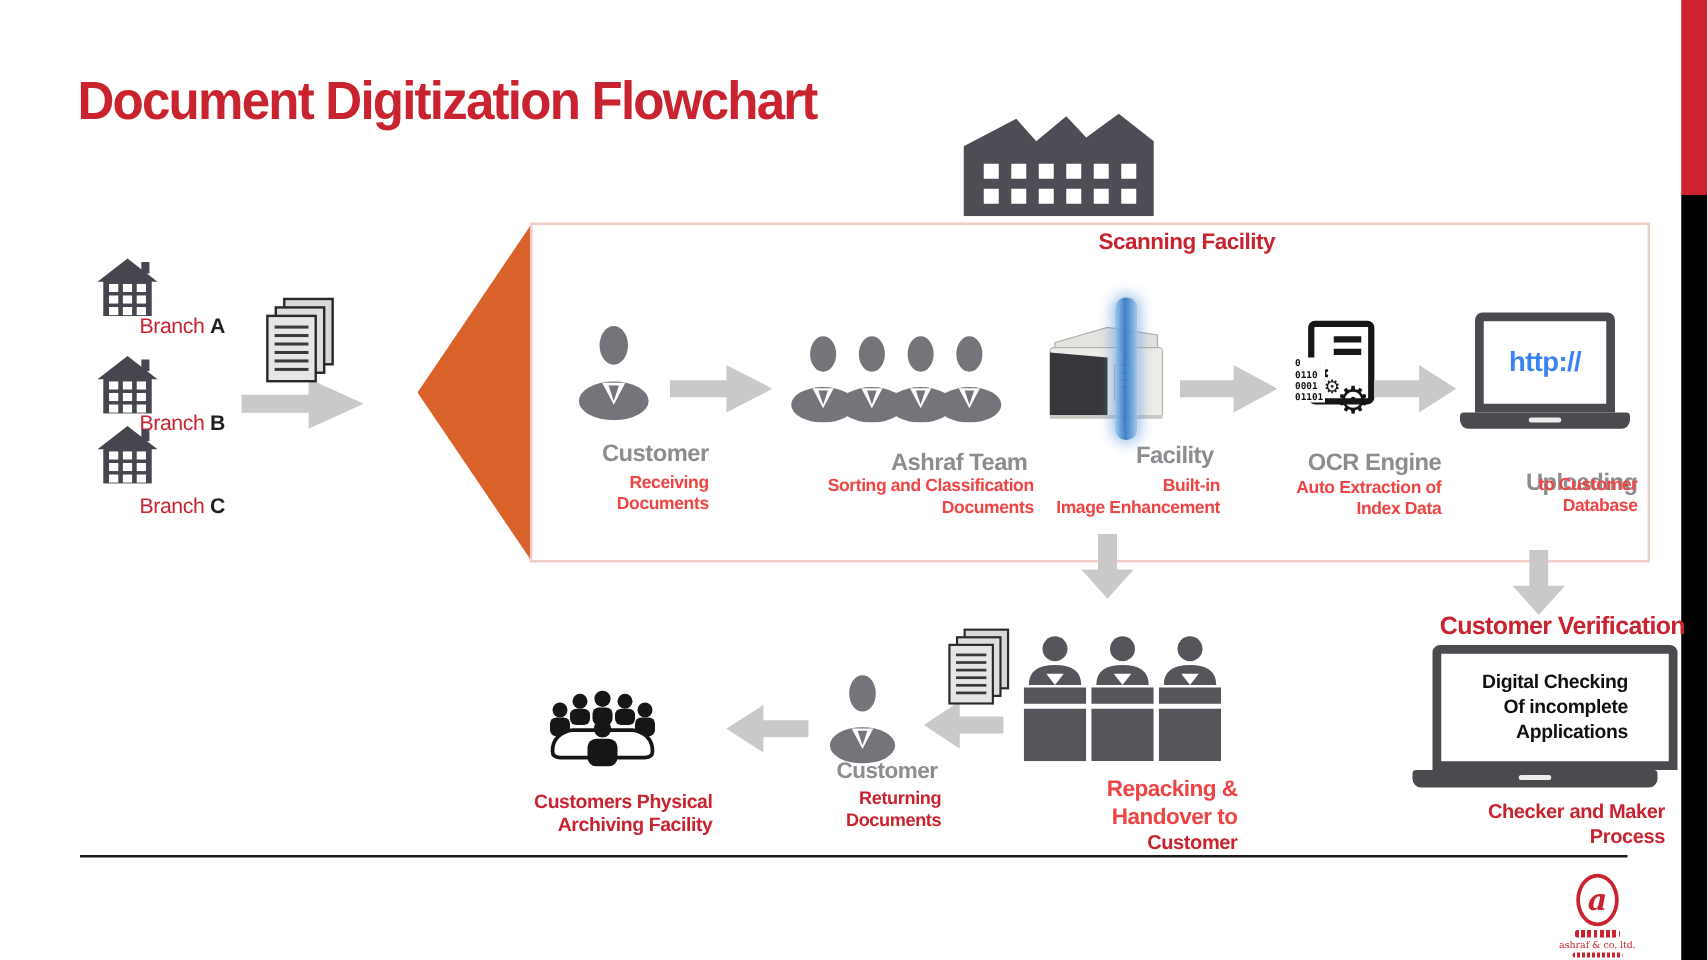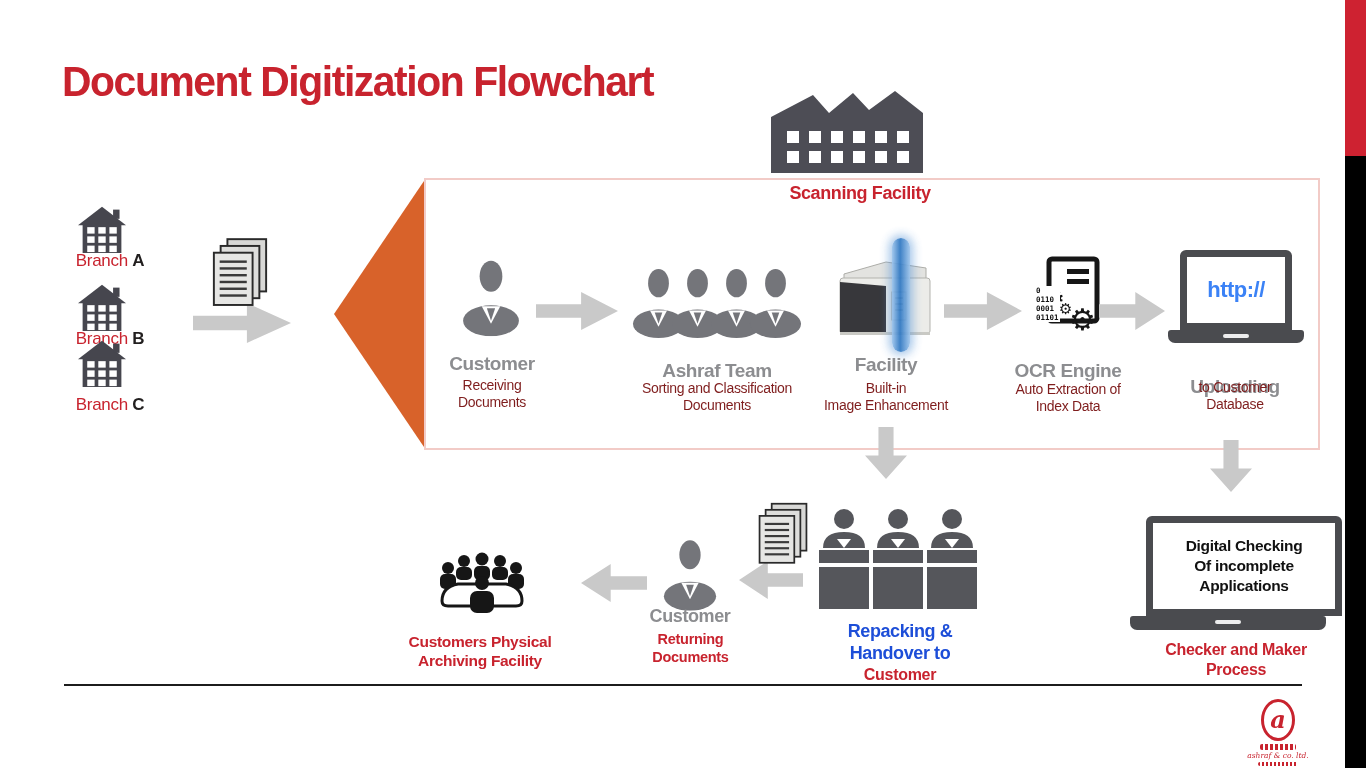--- a/index.html
+++ b/index.html
@@ -1,73 +1,73 @@
 <!DOCTYPE html>
 <html><head>
 <meta charset="utf-8">
 <style>
   html,body { margin:0; padding:0; background:#fff; }
   .slide { position:relative; width:1366px; height:768px; overflow:hidden; background:#fff;
            font-family:"Liberation Sans",sans-serif; }
   .abs { position:absolute; }
-  .center { text-align:center; }
+  .center { text-align:right; }
   .pre { white-space:pre-line; }
 
   .title { font-size:43px; font-weight:bold; color:#C8232E; letter-spacing:-1.5px;
            transform:scaleX(.95); transform-origin:left center; white-space:nowrap; }
 
   .branch-label { font-size:17px; letter-spacing:-.3px; white-space:nowrap; }
   .branch-label .bname { color:#C8232E; }
   .branch-label .bletter { color:#221F1F; font-weight:bold; }
 
   .facility-box { border:2px solid #F2CBC7; background:#fff; box-sizing:border-box; }
   .facility-label { font-size:18px; font-weight:bold; color:#C8232E; letter-spacing:-.4px; }
 
   .orange-tri { background:#D8622A; clip-path:polygon(100% 0,0 50%,100% 100%); }
 
   .stage-title { font-size:19px; font-weight:bold; color:#8C8D90; letter-spacing:-.4px; }
-  .stage-sub   { font-size:14px; font-weight:normal; color:#7f1d1d; line-height:1.22; letter-spacing:-.3px; }
+  .stage-sub   { font-size:14px; font-weight:bold; color:#ef4444; line-height:1.22; letter-spacing:-.3px; }
 
   .arrow-r { background:#C9C9C9; clip-path:polygon(0 32%,55% 32%,55% 0,100% 50%,55% 100%,55% 68%,0 68%); }
   .arrow-l { background:#C9C9C9; clip-path:polygon(100% 32%,45% 32%,45% 0,0 50%,45% 100%,45% 68%,100% 68%); }
   .arrow-d { background:#C9C9C9; clip-path:polygon(32% 0,68% 0,68% 55%,100% 55%,50% 100%,0 55%,32% 55%); }
 
   .laptop-screen { border:7px solid #4A4B4F; border-radius:6px 6px 0 0; background:#fff;
                    display:flex; align-items:center; justify-content:center; box-sizing:border-box; }
   .laptop-base { background:#4A4B4F; border-radius:3px 3px 7px 7px; }
   .laptop-base::after { content:""; display:block; margin:4px auto 0; width:26px; height:4px;
                         background:#fff; border-radius:2px; opacity:.9; }
   .http-text { font-size:22px; font-weight:bold; color:#3b82f6; letter-spacing:-.5px; }
   .screen2-text { font-size:15.5px; font-weight:bold; color:#111; line-height:1.3; letter-spacing:-.3px; }
 
   .verif-heading { font-size:20px; font-weight:bold; color:#C8232E; letter-spacing:-.5px; white-space:nowrap; }
   .verif-caption { font-size:16px; font-weight:bold; color:#C8232E; line-height:1.25; letter-spacing:-.3px; }
   .archiving-label { font-size:15.5px; font-weight:bold; color:#C8232E; line-height:1.25; letter-spacing:-.3px; }
-  .repack-title { font-size:18px; font-weight:bold; color:#1d4ed8; line-height:1.2; letter-spacing:-.4px; }
+  .repack-title { font-size:18px; font-weight:bold; color:#ef4444; line-height:1.2; letter-spacing:-.4px; }
   .repack-sub { font-size:16px; font-weight:bold; color:#C8232E; letter-spacing:-.3px; }
   .return-title { font-size:18px; font-weight:bold; color:#8C8D90; letter-spacing:-.4px; }
   .return-sub { font-size:14.5px; font-weight:bold; color:#C8232E; line-height:1.25; letter-spacing:-.3px; }
 
   .scan-bar { border-radius:9px; background:linear-gradient(to right,#9CC4EC,#2E77C2 45%,#9CC4EC);
               box-shadow:0 0 10px 3px rgba(90,150,215,.6); opacity:.92; }
 
   .ocr-binary { font-family:"DejaVu Sans Mono",monospace; font-size:7.5px; font-weight:bold;
                 color:#111; line-height:1.2; background:#fff; padding:0 1px; }
 
   .hr-line { background:#1C1C1C; }
   .edge-red { background:#CE2231; }
   .edge-black { background:#000; }
 
   .logo-mark { width:34px; height:42px; border:3px solid #C8232E; border-radius:50%;
                display:flex; align-items:center; justify-content:center; margin:0 auto; box-sizing:border-box; }
   .logo-a { font-family:"DejaVu Serif",serif; font-style:italic; font-weight:bold; font-size:24px;
             color:#C8232E; line-height:1; }
   .logo-bar { height:6px; margin:3px auto 1px; width:36px;
               background:repeating-linear-gradient(90deg,#C8232E 0 3px,transparent 3px 5px); border-radius:2px; }
-  .logo-name { font-family:"DejaVu Serif",serif; font-style:italic; font-size:7.5px; color:#C8232E;
+  .logo-name { font-family:"DejaVu Serif",serif; font-size:7.5px; color:#C8232E;
                text-align:center; white-space:nowrap; }
   .logo-bar2 { height:4px; margin:2px auto 0; width:40px;
                background:repeating-linear-gradient(90deg,#C8232E 0 2px,transparent 2px 4px); border-radius:2px; }
 </style>
 </head>
 <body>
 
 <div class="slide">
 
   <svg width="0" height="0" style="position:absolute" aria-hidden="true">
@@ -233,20 +233,21 @@
     <span class="http-text">http://</span>
   </div>
   <div class="abs laptop-base" style="left:1168px; top:330px; width:136px; height:13px;"></div>
   <div class="abs stage-title center" style="left:1160px; top:376px; width:150px;">Uploading</div>
   <div class="abs stage-sub center pre" style="left:1160px; top:379px; width:150px;">to Customer
 Database</div>
 
   <div class="abs arrow-d" style="left:865px; top:427px; width:42px; height:52px;"></div>
   <div class="abs arrow-d" style="left:1210px; top:440px; width:42px; height:52px;"></div>
 
+  <div class="abs verif-heading center" style="left:1126px; top:490px; width:222px;">Customer Verification</div>
   <div class="abs laptop-screen" style="left:1146px; top:516px; width:196px; height:100px;">
     <span class="screen2-text center pre">Digital Checking
 Of incomplete
 Applications</span>
   </div>
   <div class="abs laptop-base" style="left:1130px; top:616px; width:196px; height:14px;"></div>
   <div class="abs verif-caption center pre" style="left:1140px; top:640px; width:192px;">Checker and Maker
 Process</div>
 
   <svg class="abs" style="left:819px; top:507px; color:#55565B;" width="158" height="102" viewBox="0 0 158 102">

